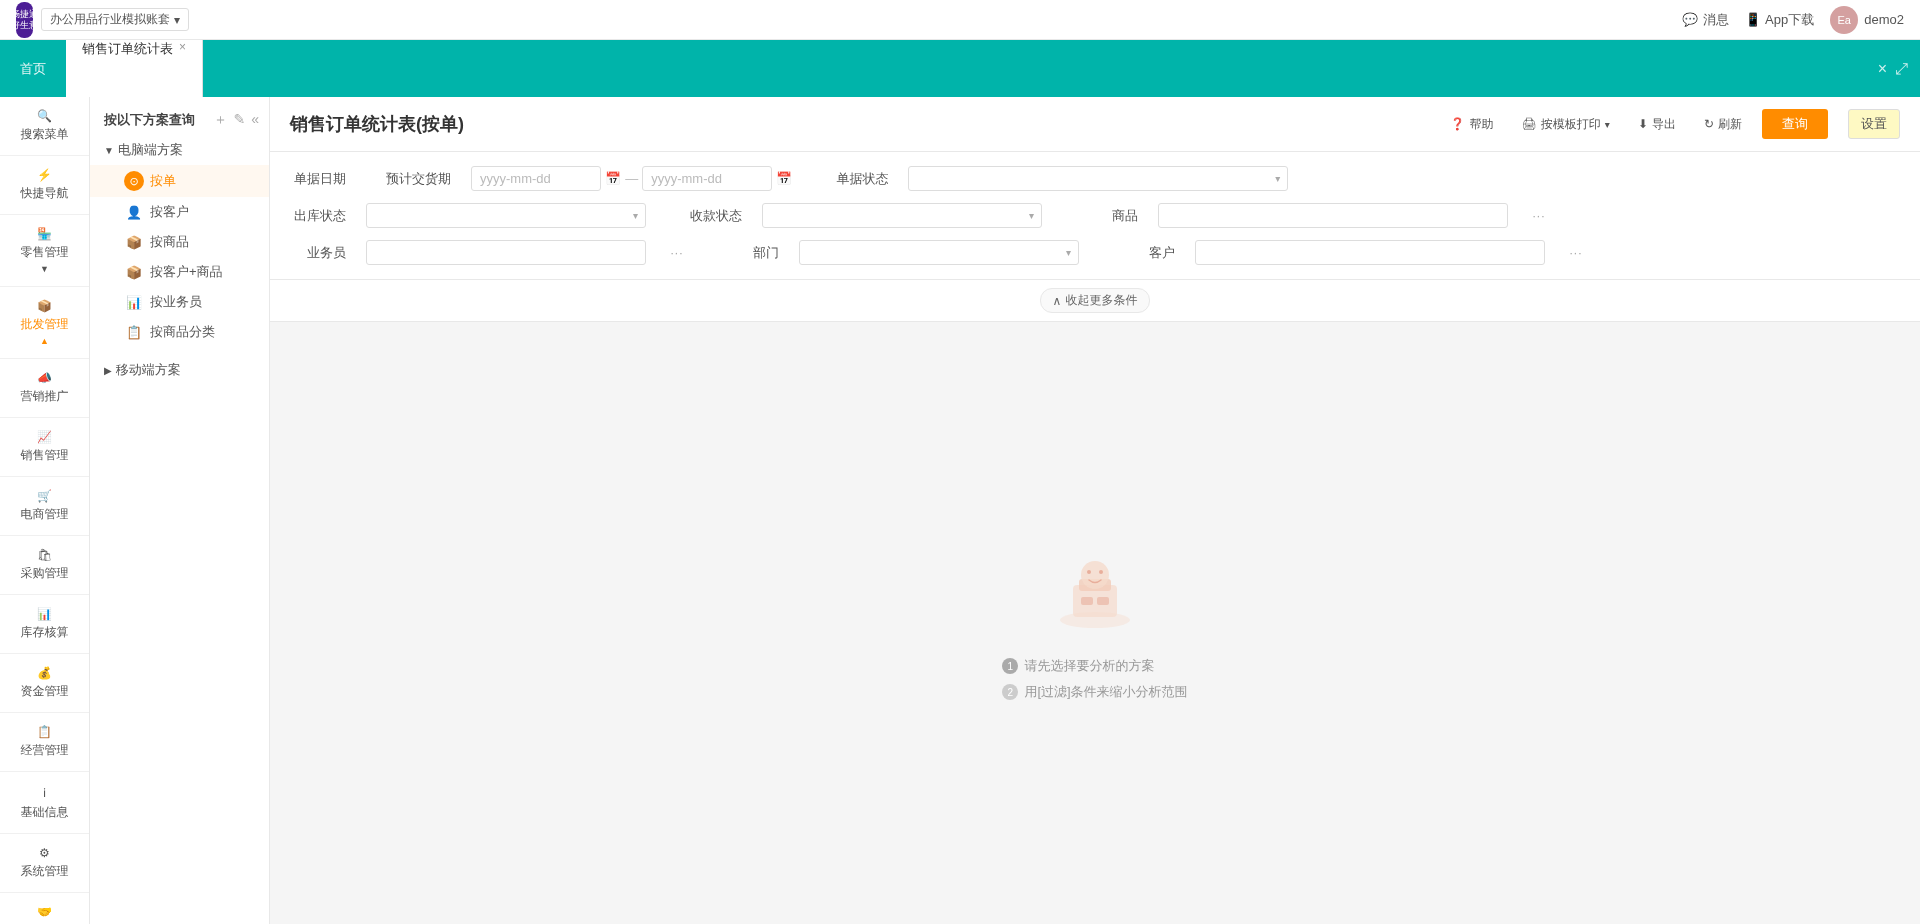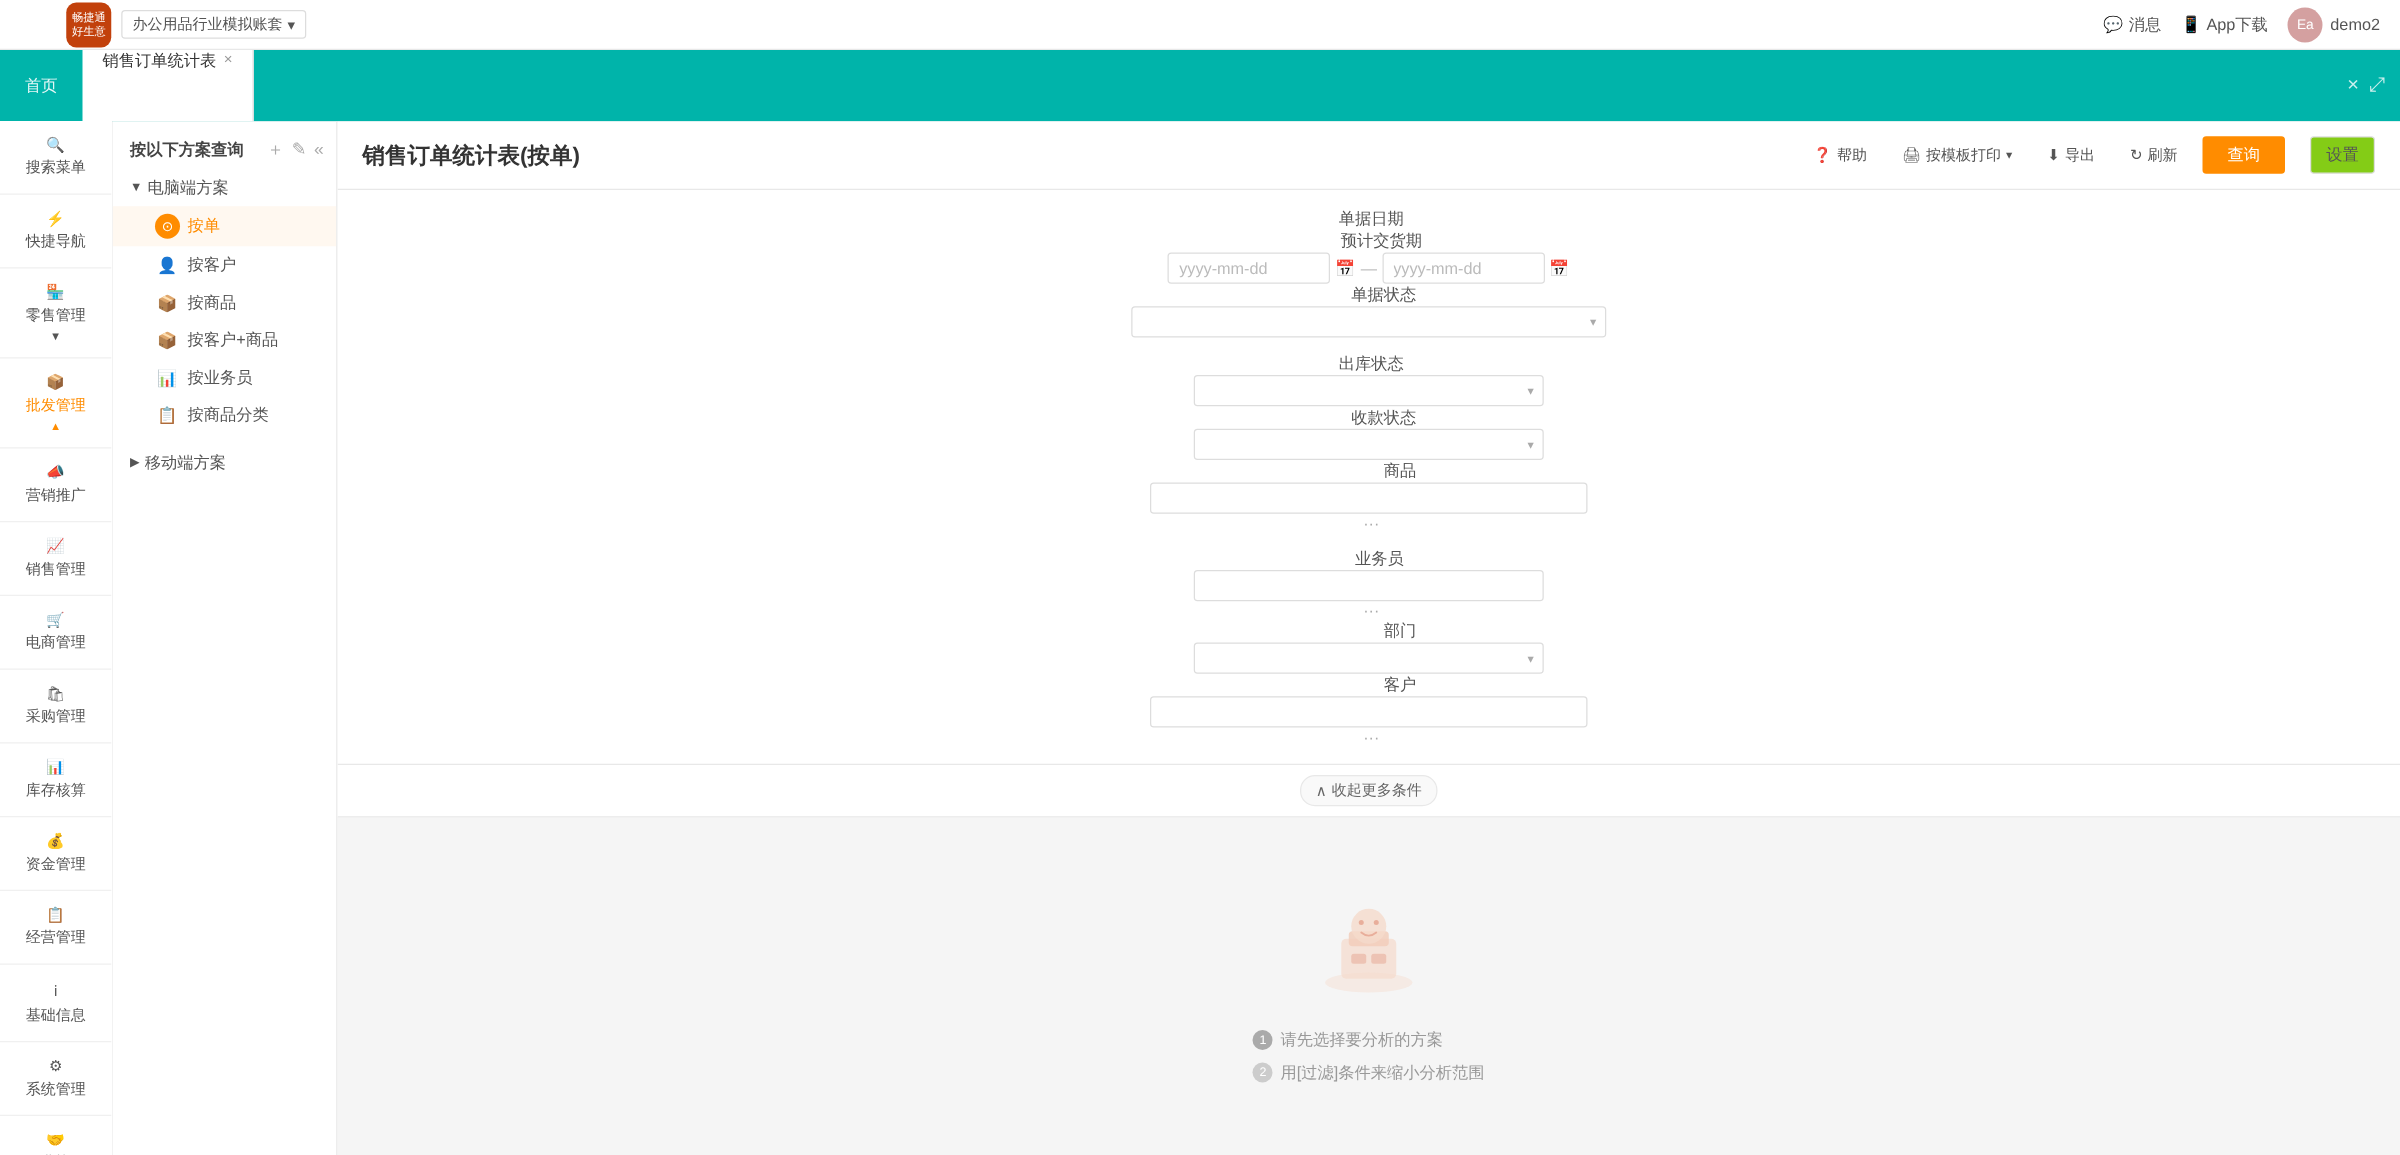--- a/index.html
+++ b/index.html
@@ -1,21 +1,21 @@
 <!DOCTYPE html>
 <html><head>
   <meta charset="utf-8">
   <style>
     * { box-sizing: border-box; margin: 0; padding: 0; }
     body { font-family: 'Microsoft YaHei', Arial, sans-serif; font-size: 13px; background: #f5f5f5; color: #333; height: 924px; overflow: hidden; display: flex; flex-direction: column; }
 
     
     .top-bar { height: 40px; background: #fff; display: flex; align-items: center; justify-content: space-between; padding: 0 16px; border-bottom: 1px solid #e8e8e8; flex-shrink: 0; }
     .top-bar-left { display: flex; align-items: center; gap: 8px; }
-    .logo-box { width: 36px; height: 36px; background: #c2410c; border-radius: 8px; display: flex; align-items: center; justify-content: center; color: white; font-size: 10px; text-align: center; line-height: 1.2; margin-left: 37px; }
+    .logo-box { width: 17px; height: 36px; background: #4c1d95; border-radius: 8px; display: flex; align-items: center; justify-content: center; color: white; font-size: 10px; text-align: center; line-height: 1.2; }
     .top-bar-right { display: flex; align-items: center; gap: 16px; color: #555; font-size: 13px; }
     .top-bar-right span { display: flex; align-items: center; gap: 4px; cursor: pointer; }
     .avatar { width: 28px; height: 28px; border-radius: 50%; background: #d4a0a0; display: flex; align-items: center; justify-content: center; color: white; font-size: 11px; }
     .dropdown-select { display: flex; align-items: center; gap: 4px; font-size: 12px; color: #555; background: #fff; border: 1px solid #ddd; padding: 2px 8px; border-radius: 3px; cursor: pointer; }
 
     
     .tab-bar { height: 57px; background: #00b4aa; display: flex; align-items: stretch; flex-shrink: 0; }
     .tab-home { padding: 0 20px; display: flex; align-items: center; color: rgba(255,255,255,0.9); font-size: 13px; cursor: pointer; }
     .tab-item { padding: 0 16px; display: flex; align-items: flex-start; gap: 6px; background: #fff; color: #333; font-size: 13px; cursor: pointer; border-right: 1px solid #ddd; }
     .tab-close { color: #999; font-size: 12px; cursor: pointer; }
@@ -45,25 +45,25 @@
 
     
     .right-panel { flex: 1; background: #f5f5f5; overflow-y: auto; display: flex; flex-direction: column; }
 
     
     .page-header { background: #fff; padding: 12px 20px; border-bottom: 1px solid #e8e8e8; display: flex; align-items: center; justify-content: space-between; flex-shrink: 0; }
     .page-title { font-size: 18px; font-weight: bold; color: #333; }
     .page-actions { display: flex; align-items: center; gap: 12px; }
     .action-btn { display: flex; align-items: center; gap: 4px; font-size: 12px; color: #555; cursor: pointer; padding: 4px 8px; border-radius: 3px; }
     .action-btn-primary { background: #ff8c00; color: white; border: none; padding: 6px 20px; border-radius: 3px; font-size: 13px; cursor: pointer; font-family: inherit; }
-    .action-btn-secondary { background: #84cc16; color: #555; border: 1px solid #ddd; padding: 5px 12px; border-radius: 3px; font-size: 13px; cursor: pointer; font-family: inherit; }
+    .action-btn-secondary { background: #fef9c3; color: #555; border: 1px solid #ddd; padding: 5px 12px; border-radius: 3px; font-size: 13px; cursor: pointer; font-family: inherit; }
 
     
     .filter-area { background: #fff; padding: 14px 20px; border-bottom: 1px solid #e8e8e8; flex-shrink: 0; }
-    .filter-row { display: flex; align-items: center; gap: 0; margin-bottom: 12px; flex-wrap: wrap; flex-direction: column; }
+    .filter-row { display: flex; align-items: center; gap: 20px; margin-bottom: 12px; flex-wrap: wrap; }
     .filter-row:last-child { margin-bottom: 0; }
     .filter-label { font-size: 13px; color: #555; white-space: nowrap; min-width: 56px; text-align: right; }
     .filter-date-group { display: flex; align-items: center; gap: 6px; }
     .date-btn { padding: 3px 8px; font-size: 12px; border: 1px solid #ddd; border-radius: 3px; cursor: pointer; background: #fff; color: #555; font-family: inherit; }
     .date-btn.active { background: #ff8c00; color: white; border-color: #ff8c00; border-radius: 12px; }
     .date-range-text { font-size: 12px; color: #999; margin-left: 4px; }
     .filter-input { border: 1px solid #ddd; border-radius: 3px; padding: 4px 8px; font-size: 13px; color: #333; width: 160px; font-family: inherit; }
     .filter-input::placeholder { color: #bbb; }
     .filter-select-wrap { position: relative; display: inline-flex; align-items: center; }
     .filter-select { border: 1px solid #ddd; border-radius: 3px; padding: 4px 28px 4px 8px; font-size: 13px; color: #333; min-width: 280px; background: #fff; appearance: none; cursor: pointer; font-family: inherit; }

